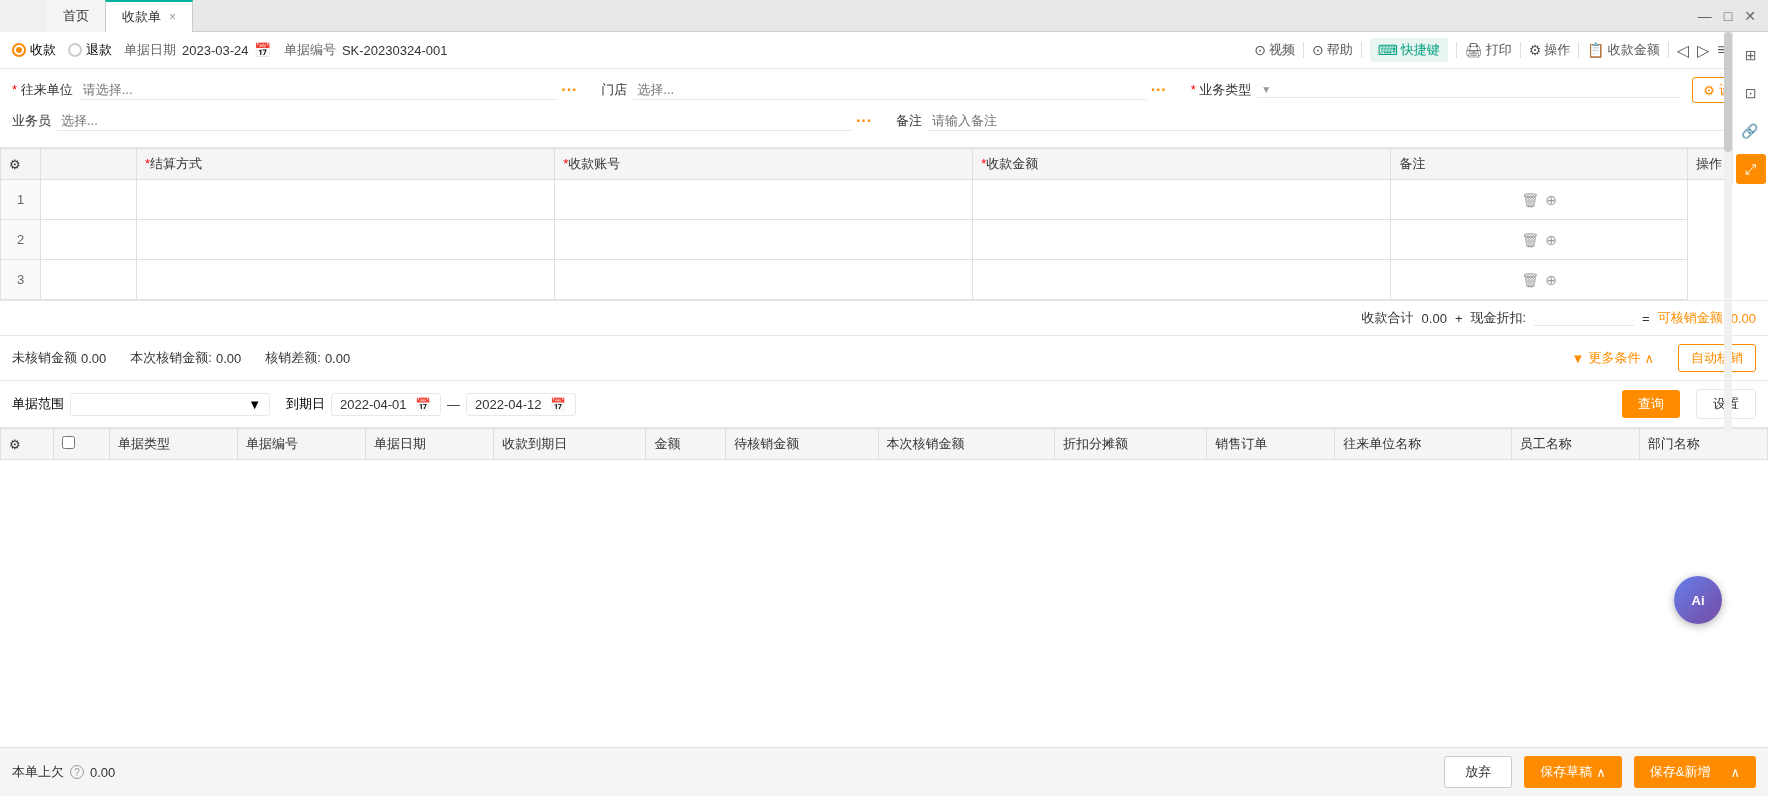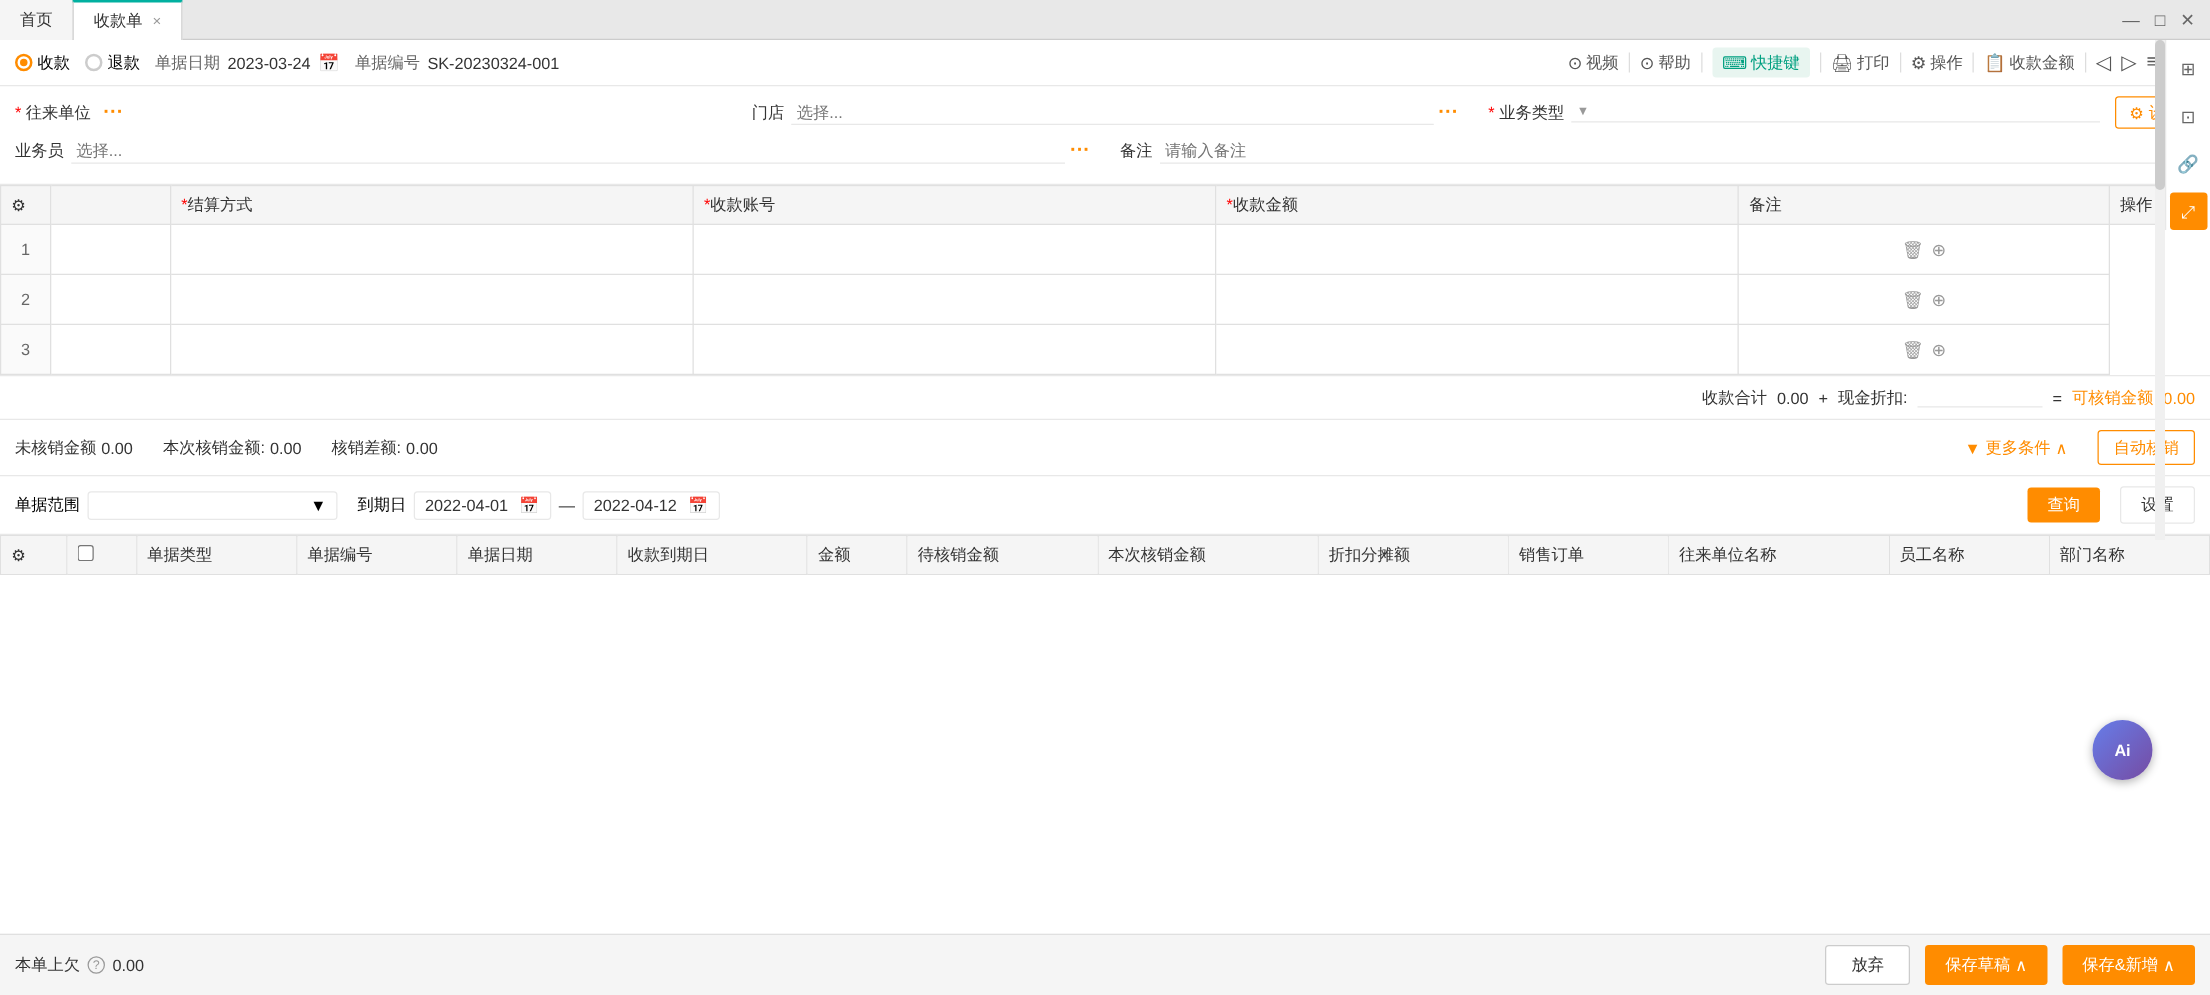--- a/index.html
+++ b/index.html
@@ -5,20 +5,21 @@
     * { box-sizing: border-box; margin: 0; padding: 0; font-family: 'Microsoft YaHei', Arial, sans-serif; font-size: 13px; }
     body { background: #f0f0f0; width: 1768px; height: 796px; overflow: hidden; }
     
     
     .tab-bar {
       display: flex;
       align-items: center;
       background: #e8e8e8;
       height: 32px;
       border-bottom: 1px solid #ccc;
+      margin-left: 47px;
     }
     .tab-item {
       display: flex;
       align-items: center;
       padding: 0 16px;
       height: 32px;
       cursor: pointer;
       font-size: 13px;
       color: #333;
     }
@@ -480,21 +481,21 @@
     .btn-save-new {
       background: #ff8c00;
       color: #fff;
       border: none;
       padding: 6px 16px;
       border-radius: 3px;
       cursor: pointer;
       font-size: 13px;
       display: flex;
       align-items: center;
-      gap: 4px;
+      gap: 20px;
     }
 
     
     .right-sidebar {
       position: fixed;
       right: 0;
       top: 32px;
       width: 36px;
       background: #fff;
       border-left: 1px solid #e8e8e8;
@@ -631,20 +632,21 @@
       <span class="icon-btn">≡</span>
       <span class="icon-btn" style="color:#ff8c00;background:#fff3e0;padding:2px 4px;border-radius:2px;">⊞</span>
     </div>
   </div>
 
   <div class="form-area">
     <div class="form-row">
 
       <div class="form-field" style="flex:2;">
         <span class="field-label required">往来单位</span>
+        <input class="field-input" type="text" placeholder="请选择..." style="">
         <span class="dots-btn">···</span>
       </div>
 
       <div class="form-field" style="flex:2;margin-left:24px;">
         <span class="field-label">门店</span>
         <input class="field-input" type="text" placeholder="选择..." style="">
         <span class="dots-btn">···</span>
       </div>
 
       <div class="form-field" style="flex:2;margin-left:24px;">

